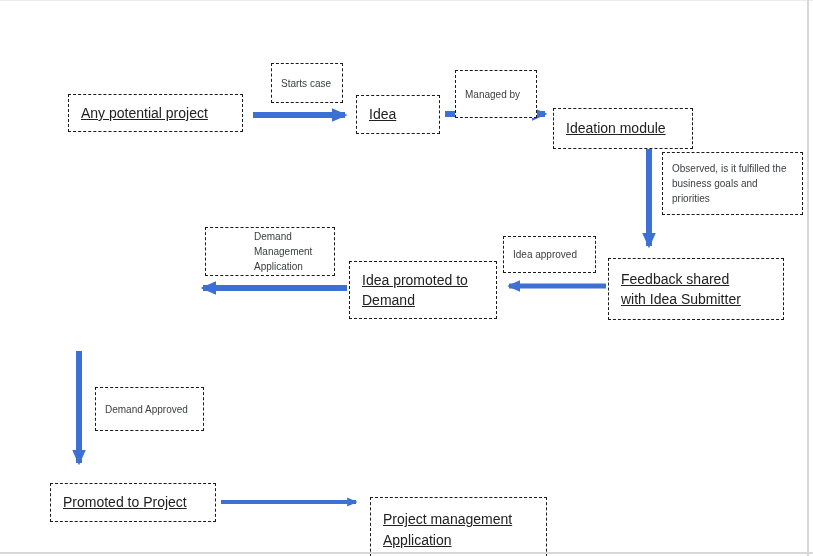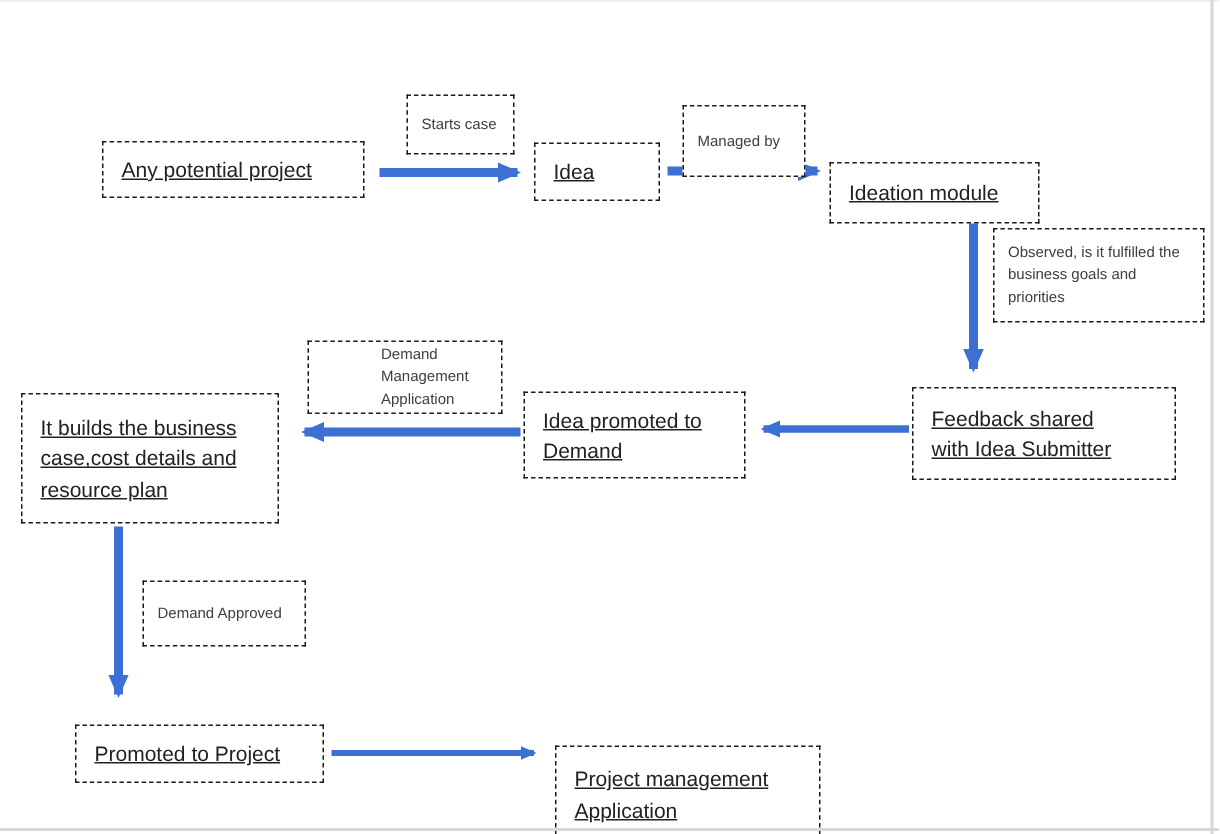--- a/index.html
+++ b/index.html
@@ -124,25 +124,20 @@
   <div class="node" style="left:608px; top:258px; width:176px; height:62px;">
     <span class="txt">Feedback shared
 with Idea Submitter</span>
   </div>
 
   <div class="node" style="left:349px; top:261px; width:148px; height:58px;">
     <span class="txt">Idea promoted to
 Demand</span>
   </div>
 
-  <div class="node" style="left:14px; top:262px; width:172px; height:87px;">
-    <span class="txt">It builds the business
-case,cost details and
-resource plan</span>
-  </div>
 
   <div class="node" style="left:50px; top:483px; width:166px; height:39px;">
     <span class="txt">Promoted to Project</span>
   </div>
 
   <div class="node" style="left:370px; top:464px; width:177px; height:65px;margin-top:33px;">
     <span class="txt">Project management
 Application</span>
   </div>
 
@@ -153,20 +148,23 @@
   <div class="lbl" style="left:455px; top:70px; width:82px; height:48px;">
     <span class="txt">Managed by</span>
   </div>
 
   <div class="lbl" style="left:662px; top:152px; width:141px; height:63px;">
     <span class="txt">Observed, is it fulfilled the
 business goals and
 priorities</span>
   </div>
 
+  <div class="lbl" style="left:503px; top:236px; width:93px; height:37px;">
+    <span class="txt">Idea approved</span>
+  </div>
 
   <div class="lbl" style="left:205px; top:227px; width:130px; height:49px;padding-left:48px;">
     <span class="txt">Demand Management
 Application</span>
   </div>
 
   <div class="lbl" style="left:95px; top:387px; width:109px; height:44px;">
     <span class="txt">Demand Approved</span>
   </div>
 

